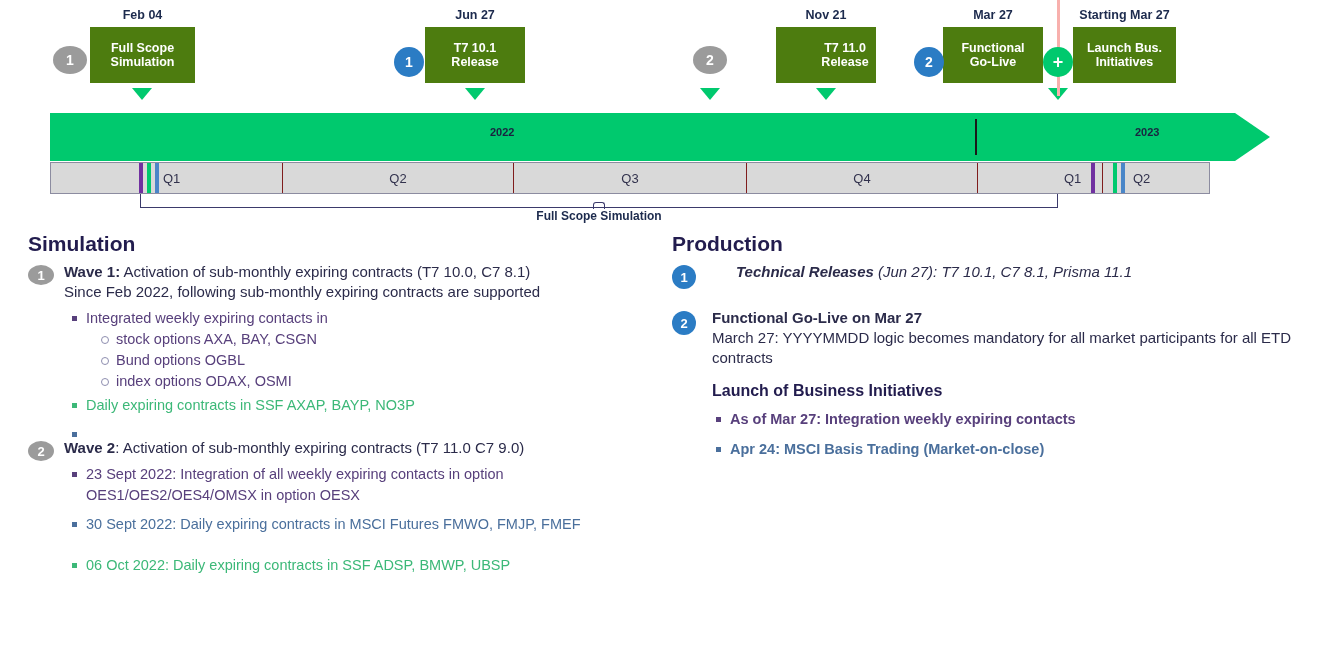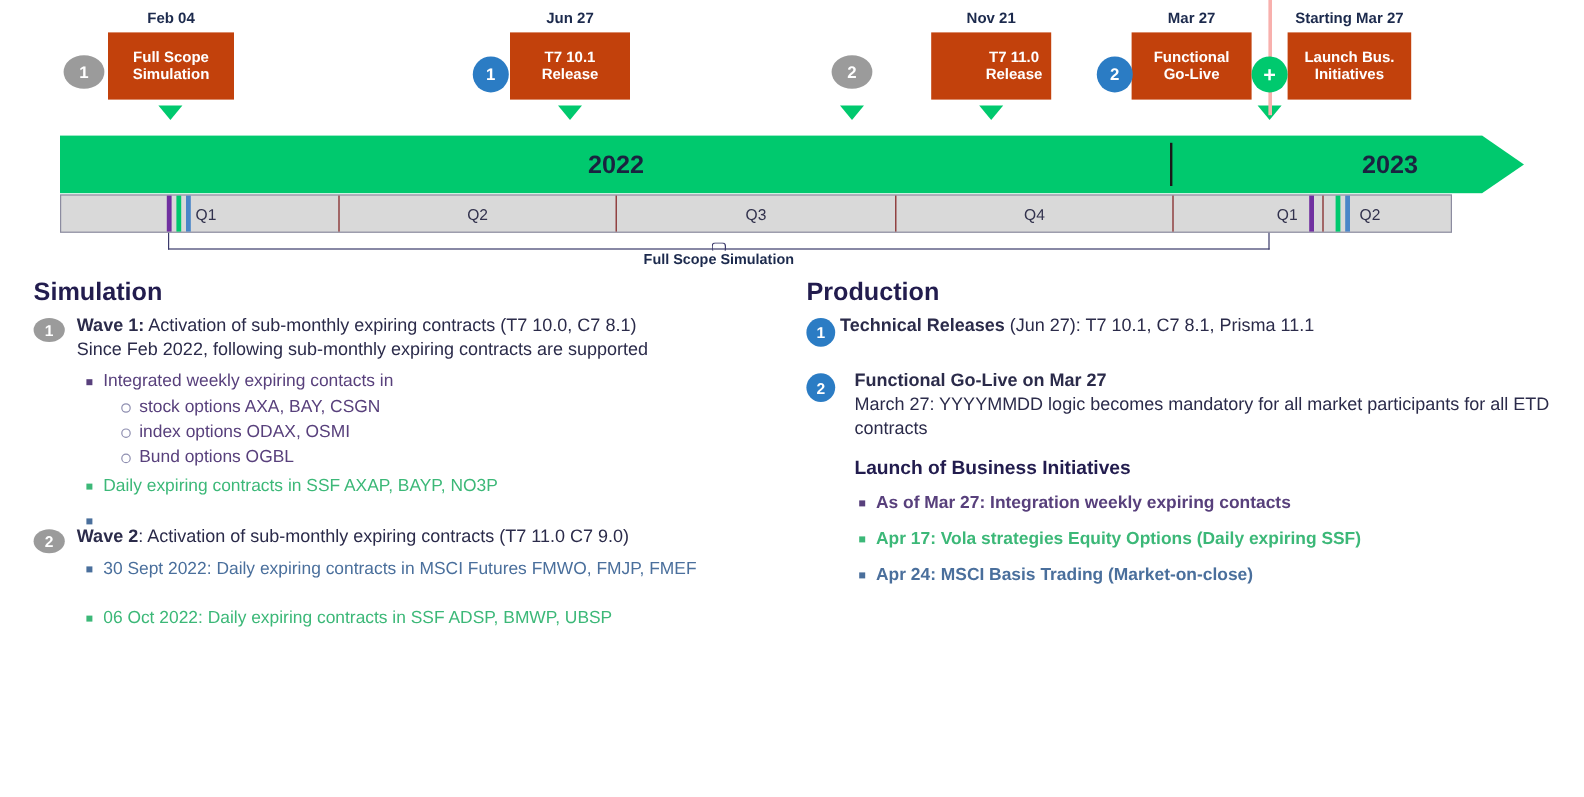--- a/index.html
+++ b/index.html
@@ -15,21 +15,21 @@
   
   #timeline{position:absolute;left:0;top:0;width:1320px;height:228px;}
 
   .milestone{position:absolute;}
   .ms-date{
     position:absolute;top:0;left:50%;transform:translateX(-50%);
     font-size:12.5px;font-weight:bold;color:#1c2a4d;white-space:nowrap;
   }
   .ms-box{
     position:absolute;top:19px;
-    background:#c2410c;color:#ffffff;
+    background:#4d7c0f;color:#ffffff;
     font-size:12.5px;font-weight:bold;line-height:14px;
     display:flex;align-items:center;justify-content:center;text-align:center;
     box-sizing:border-box;padding:2px 4px;
   }
   .ms-badge{
     position:absolute;border-radius:50%;
     display:flex;align-items:center;justify-content:center;
     color:#ffffff;font-size:14px;font-weight:bold;
     z-index:3;
   }
@@ -49,21 +49,21 @@
 
   
   #yearbar{position:absolute;left:50px;top:113px;height:48px;width:1220px;}
   #yearbar .body{position:absolute;left:0;top:0;height:48px;width:1185px;background:#00c96e;}
   #yearbar .tip{
     position:absolute;left:1185px;top:0;width:0;height:0;
     border-top:24px solid transparent;border-bottom:24px solid transparent;
     border-left:35px solid #00c96e;
   }
   .year-label{
-    position:absolute;top:13px;font-size:21px;font-weight:bold;color:#1a2340;
+    position:absolute;top:13px;font-size:11px;font-weight:bold;color:#1a2340;
   }
   #year-divider{position:absolute;left:925px;top:6px;width:2px;height:36px;background:#1a1a1a;}
   #golive-line{position:absolute;left:1057px;top:0px;width:3px;height:96px;background:#f8b0ad;z-index:2;}
 
   
   #quarters{
     position:absolute;left:50px;top:162px;width:1160px;height:32px;
     border:1px solid #8c8ca0;box-sizing:border-box;background:#d9d9d9;
     display:flex;
   }
@@ -264,25 +264,25 @@
     <li class="t-purple">
       <span class="sq b-purple"></span>
       <span>Integrated weekly expiring contacts in</span>
       <ul class="lvl2">
         <li class="t-purple">
           <span class="ci"></span>
           <span>stock options AXA, BAY, CSGN</span>
         </li>
         <li class="t-purple">
           <span class="ci"></span>
-          <span>index options ODAX, OSMI</span>
+          <span>Bund options OGBL</span>
         </li>
         <li class="t-purple">
           <span class="ci"></span>
-          <span>Bund options OGBL</span>
+          <span>index options ODAX, OSMI</span>
         </li>
       </ul>
     </li>
     <li class="t-green" style="margin-top:3px;">
       <span class="sq b-green"></span>
       <span>Daily expiring contracts in SSF AXAP, BAYP, NO3P</span>
     </li>
     <li class="t-blue" style="margin-top:8px;">
       <span class="sq b-blue"></span>
     </li>
@@ -291,37 +291,41 @@
   <div class="spacer-lg"></div>
 
   <div class="wave">
     <div class="wave-badge badge-grey">2</div>
     <div class="wave-text">
       <b>Wave 2</b><span>: Activation of sub-monthly expiring contracts (T7 11.0 C7 9.0)</span>
     </div>
   </div>
 
   <ul class="lvl1" style="padding-left:58px;">
+    <li class="t-purple" style="margin-bottom:8px;">
+      <span class="sq b-purple"></span>
+      <span>23 Sept 2022: Integration of all weekly expiring contacts in option OES1/OES2/OES4/OMSX in option OESX</span>
+    </li>
     <li class="t-blue" style="margin-bottom:20px;">
       <span class="sq b-blue"></span>
       <span>30 Sept 2022: Daily expiring contracts in MSCI Futures FMWO, FMJP, FMEF</span>
     </li>
     <li class="t-green">
       <span class="sq b-green"></span>
       <span>06 Oct 2022: Daily expiring contracts in SSF ADSP, BMWP, UBSP</span>
     </li>
   </ul>
 </div>
 
 <div class="col" id="col-right">
   <h2 class="col-title">Production</h2>
 
   <div class="wave" style="margin-top:4px;">
     <div class="wave-badge badge-blue" style="width:24px;height:24px;">1</div>
-    <div class="wave-text" style="margin-left:28px;">
+    <div class="wave-text" style="margin-left:64px;font-style:italic;">
       <b>Technical Releases</b><span> (Jun 27): T7 10.1, C7 8.1, Prisma 11.1</span>
     </div>
   </div>
 
   <div class="spacer-lg" style="height:22px;"></div>
 
   <div class="wave">
     <div class="wave-badge badge-blue" style="width:24px;height:24px;">2</div>
     <div class="wave-text" style="margin-left:40px;">
       <b>Functional Go-Live on Mar 27</b><br>
@@ -331,20 +335,19 @@
 
   <div class="sub-head" style="margin-left:40px;">Launch of Business Initiatives</div>
 
   <ul class="initiatives">
     <li class="t-purple">
       <span class="sq b-purple"></span>
       <span>As of Mar 27: Integration weekly expiring contacts</span>
     </li>
     <li class="t-green">
       <span class="sq b-green"></span>
-      <span>Apr 17: Vola strategies Equity Options (Daily expiring SSF)</span>
     </li>
     <li class="t-blue">
       <span class="sq b-blue"></span>
       <span>Apr 24: MSCI Basis Trading (Market-on-close)</span>
     </li>
   </ul>
 </div>
 
 </body></html>

